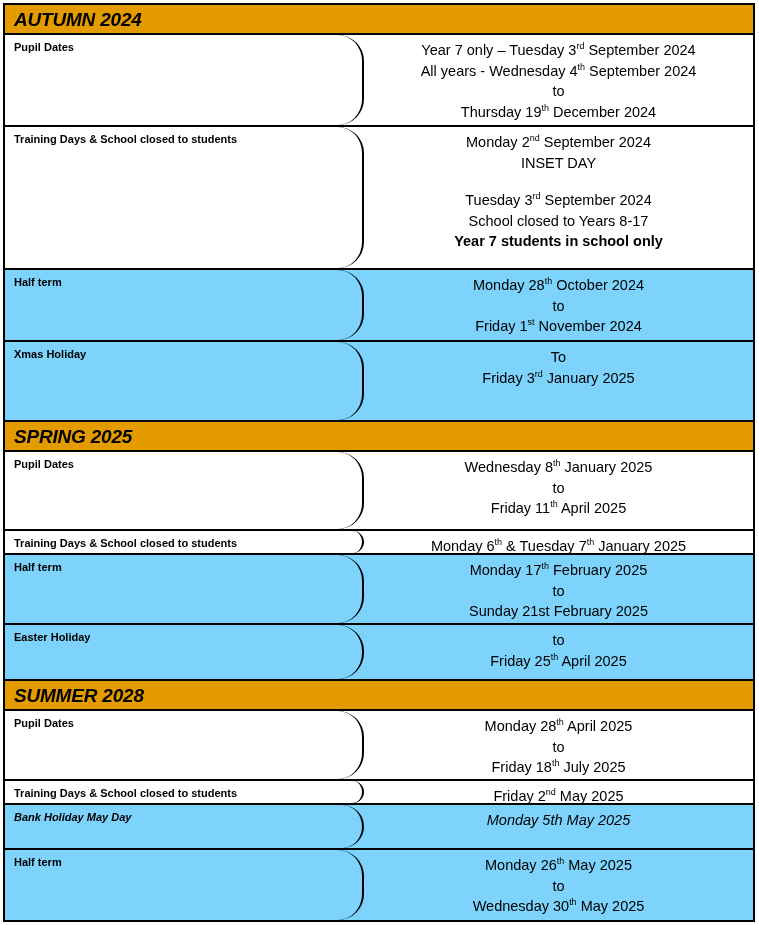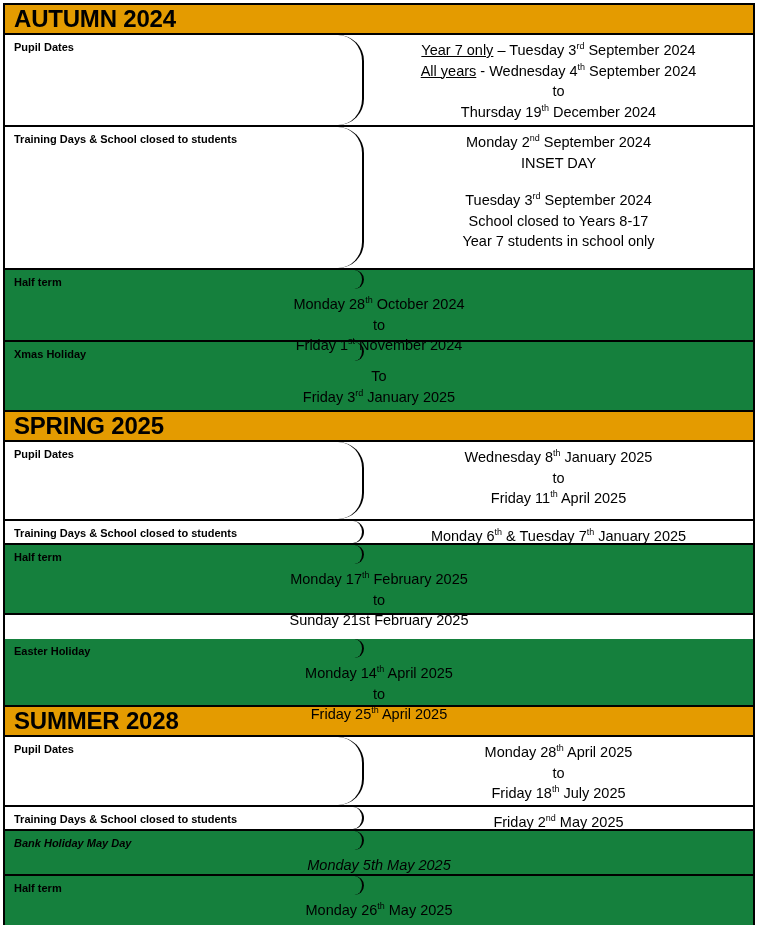--- a/index.html
+++ b/index.html
@@ -33,26 +33,27 @@
   }
   .row:last-child { border-bottom: none; }
 
   
   .season {
     background: #E49B00;
     height: 30px;
     align-items: center;
   }
   .season .season-label {
-    font-size: 24px;
+    font-size: 19px;
     font-weight: bold;
     letter-spacing: -0.2px;
     padding-left: 9px;
     line-height: 1;
     color: #000000;
+    font-style: italic;
   }
 
   
   .cell-left {
     width: 359px;
     min-width: 359px;
     box-sizing: border-box;
     border-right: 2px solid #000000;
     padding: 5px 0 0 9px;
     font-size: 11px;
@@ -63,41 +64,41 @@
   .cell-right {
     flex: 1 1 auto;
     box-sizing: border-box;
     padding: 5px 6px 0 6px;
     font-size: 14.5px;
     text-align: center;
     line-height: 1.42;
   }
   .cell-right .line { display: block; white-space: nowrap; }
   .cell-right .line.spacer { height: 17px; }
-  .cell-right .bold { font-weight: normal; }
+  .cell-right .bold { font-weight: bold; }
 
   sup {
     font-size: 0.62em;
     vertical-align: super;
     line-height: 0;
   }
-  .u { text-decoration: underline; }
+  .u { }
 
   .white { background: #ffffff; }
-  .teal  { background: #15803d; flex-direction: column; }
+  .teal  { background: #7dd3fc; }
 
   
   .h-autumn-pupil    { height: 92px; }
   .h-autumn-training { height: 143px; }
   .h-autumn-half     { height: 72px; }
-  .h-autumn-xmas     { height: 70px; }
+  .h-autumn-xmas     { height: 80px; }
   .h-spring-pupil    { height: 79px; }
   .h-spring-training { height: 24px; }
   .h-spring-half     { height: 70px; }
-  .h-spring-easter   { height: 68px; margin-top: 24px; }
+  .h-spring-easter   { height: 56px; }
   .h-summer-pupil    { height: 70px; }
   .h-summer-training { height: 24px; }
   .h-summer-bank     { height: 45px; font-style: italic; }
   .h-summer-half     { height: 70px; }
 </style>
 </head>
 <body>
 
 <div id="calendar">
     <div class="row season">
@@ -159,21 +160,20 @@
       <div class="cell-left">Half term</div>
       <div class="cell-right">
         <span class="line"><span>Monday 17</span><sup>th</sup><span> February 2025</span></span>
         <span class="line"><span>to</span></span>
         <span class="line"><span>Sunday 21st February 2025</span></span>
       </div>
     </div>
     <div class="row teal h-spring-easter">
       <div class="cell-left">Easter Holiday</div>
       <div class="cell-right">
-        <span class="line"><span>Monday 14</span><sup>th</sup><span> April 2025</span></span>
         <span class="line"><span>to</span></span>
         <span class="line"><span>Friday 25</span><sup>th</sup><span> April 2025</span></span>
       </div>
     </div>
     <div class="row season">
       <div class="season-label">SUMMER 2028</div>
     </div>
     <div class="row white h-summer-pupil">
       <div class="cell-left">Pupil Dates</div>
       <div class="cell-right">

